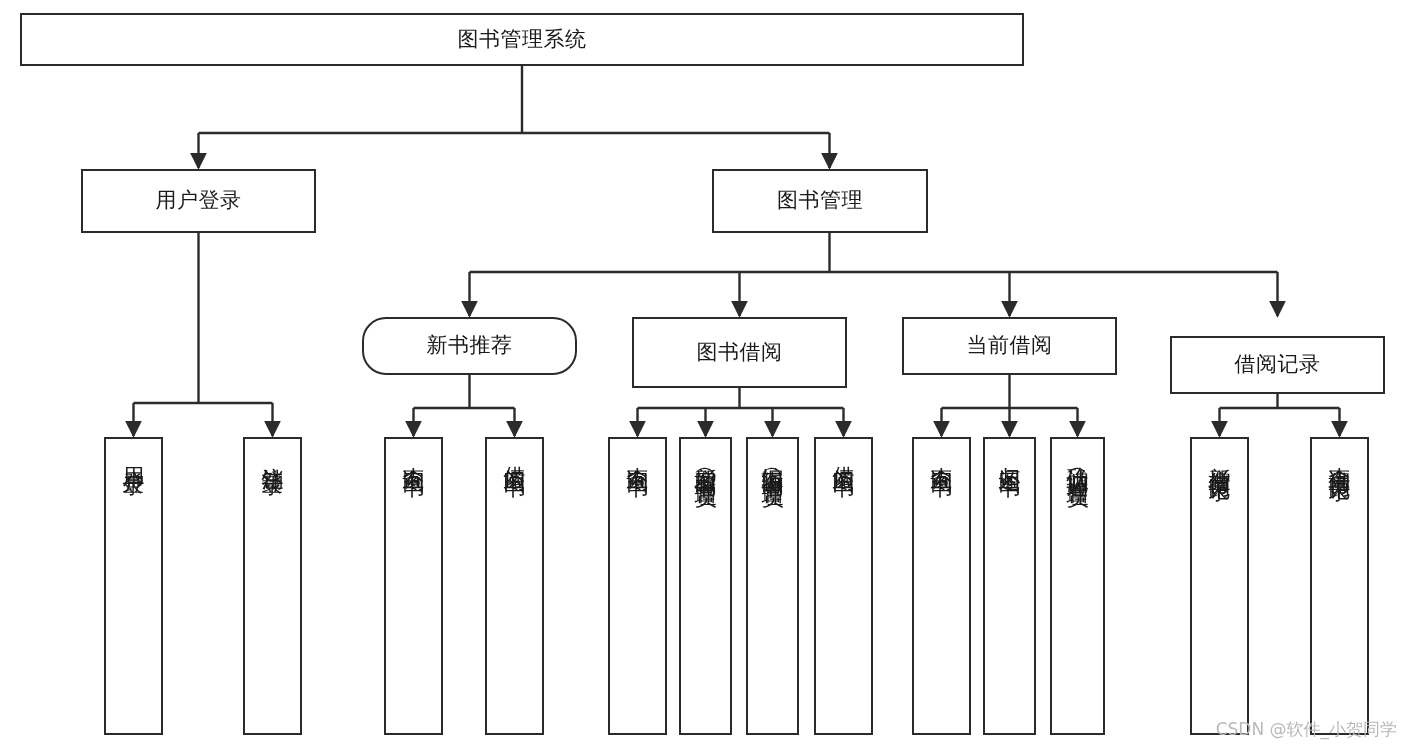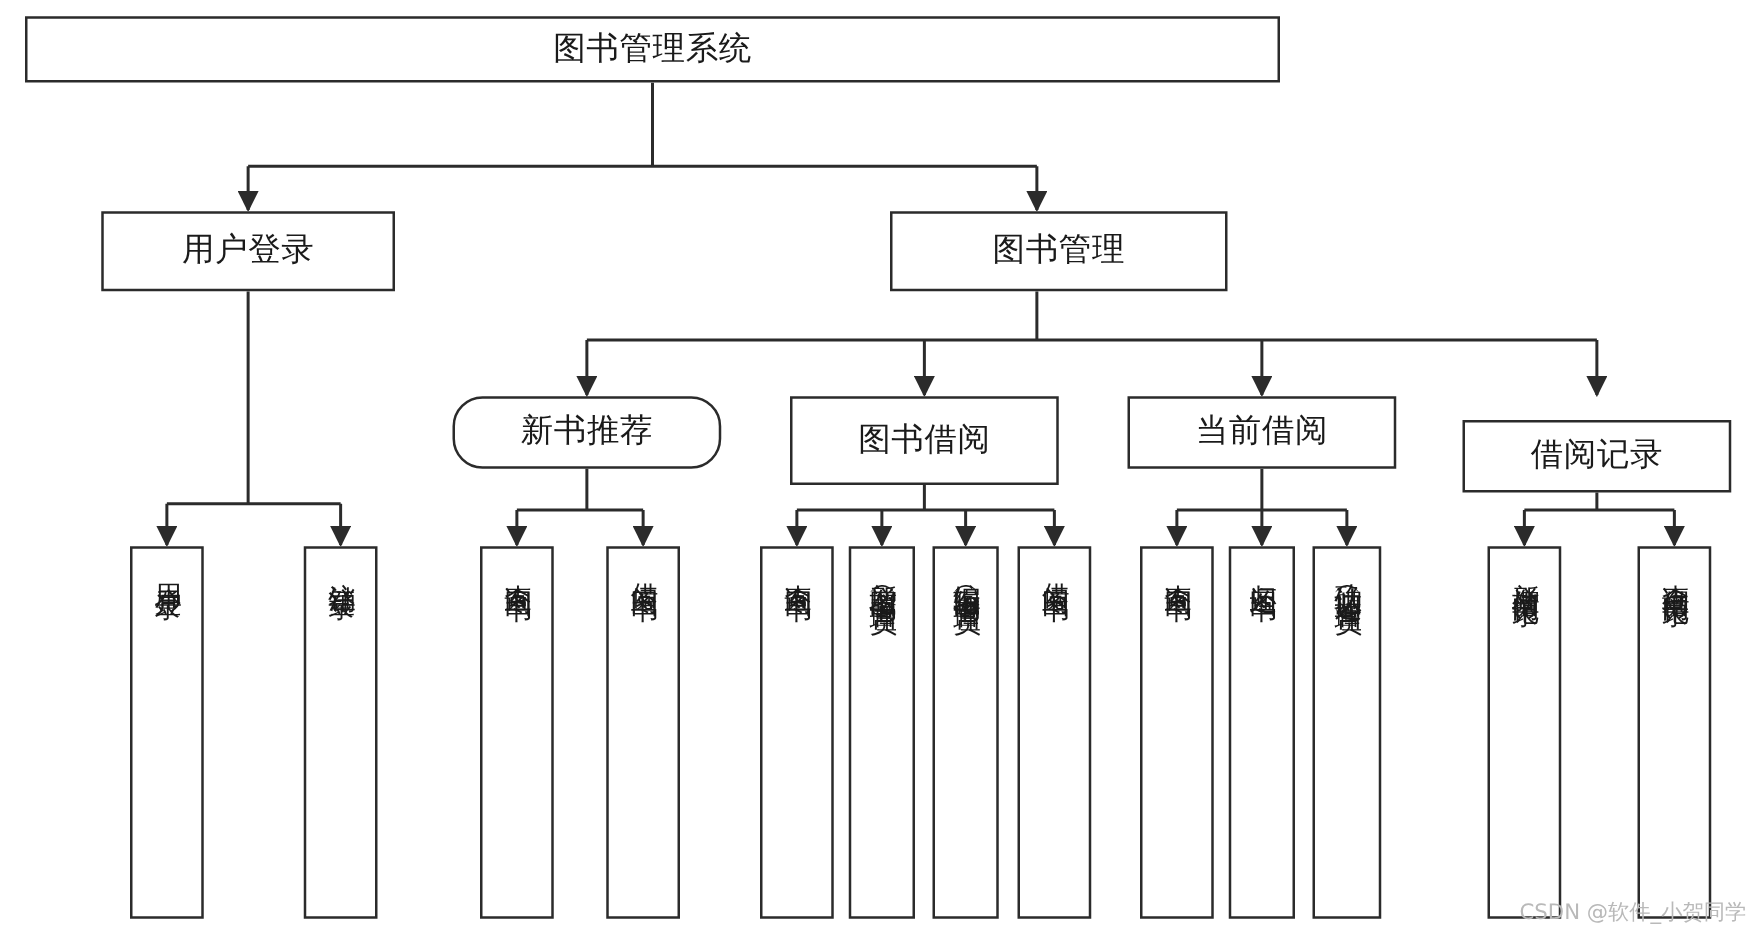--- a/index.html
+++ b/index.html
@@ -35,21 +35,21 @@
     justify-content: center;
     z-index: 5;
   }
   .node .label {
     color: #1a1a1a;
     line-height: 1.12;
     letter-spacing: 0.5px;
     white-space: nowrap;
   }
   .node.horizontal .label {
-    font-size: 26px;
+    font-size: 21px;
   }
   .node.vertical {
     align-items: flex-start;
     justify-content: center;
     padding-top: 10px;
   }
   .node.vertical .label {
     writing-mode: vertical-rl;
     text-orientation: upright;
     font-size: 22px;
@@ -116,21 +116,21 @@
       </g>
   </svg>
 
   <div id="nodes-layer">
       <div class="node horizontal" style="left: 20px; top: 13px; width: 1004px; height: 53px;">
         <span class="label">图书管理系统</span>
       </div>
       <div class="node horizontal" style="left: 81px; top: 169px; width: 235px; height: 64px;">
         <span class="label">用户登录</span>
       </div>
-      <div class="node horizontal" style="left: 712px; top: 169px; width: 270px; height: 64px;">
+      <div class="node horizontal" style="left: 712px; top: 169px; width: 216px; height: 64px;">
         <span class="label">图书管理</span>
       </div>
       <div class="node horizontal" style="left: 362px; top: 317px; width: 215px; height: 58px; border-radius: 24px;">
         <span class="label">新书推荐</span>
       </div>
       <div class="node horizontal" style="left: 632px; top: 317px; width: 215px; height: 71px;">
         <span class="label">图书借阅</span>
       </div>
       <div class="node horizontal" style="left: 902px; top: 317px; width: 215px; height: 58px; text-align: center;">
         <span class="label">当前借阅</span>

